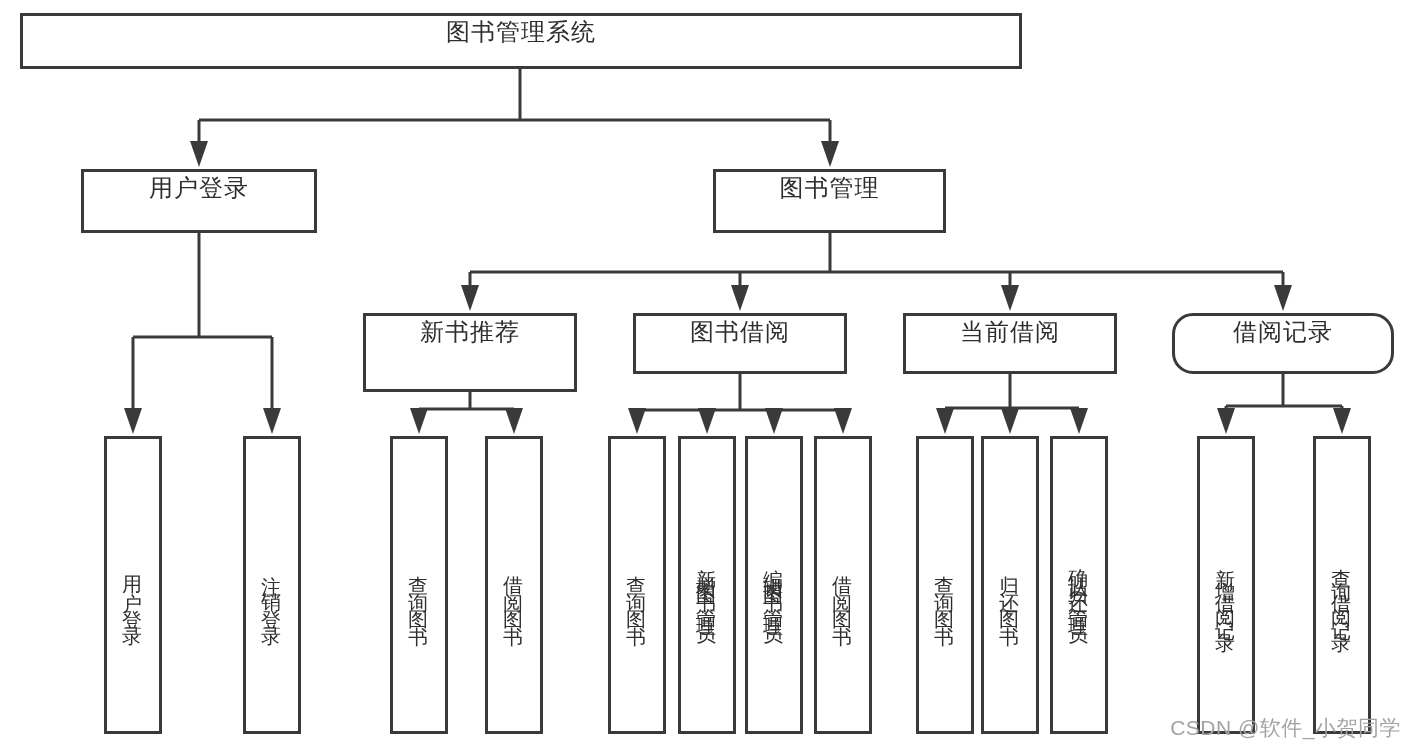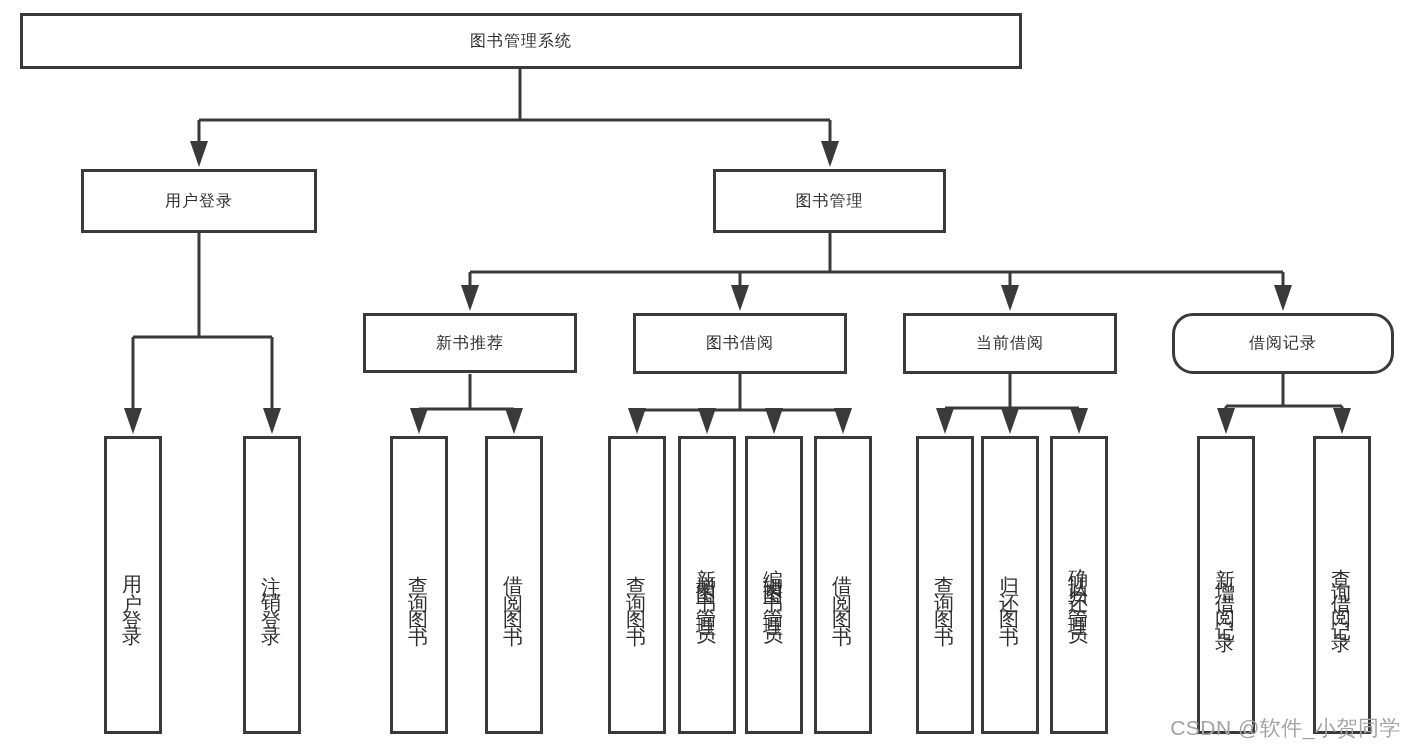--- a/index.html
+++ b/index.html
@@ -17,24 +17,23 @@
     left: 0; top: 0;
     width: 1405px; height: 747px;
     z-index: 1;
   }
   .box {
     position: absolute;
     background: #ffffff;
     border: 3px solid #3a3a3a;
     box-sizing: border-box;
     display: flex;
-    align-items: center;
     justify-content: center;
     z-index: 2;
-    font-size: 16px;
+    font-size: 24px;
     letter-spacing: 1px;
     color: #2e2e2e;
   }
   .leaf {
     position: absolute;
     background: #ffffff;
     border: 3px solid #3a3a3a;
     box-sizing: border-box;
     display: flex;
     align-items: center;
@@ -138,21 +137,21 @@
     <span>图书管理系统</span>
   </div>
 
   <div class="box" style="left:81px; top:169px; width:236px; height:64px;">
     <span>用户登录</span>
   </div>
   <div class="box" style="left:713px; top:169px; width:233px; height:64px;">
     <span>图书管理</span>
   </div>
 
-  <div class="box" style="left:363px; top:313px; width:214px; height:60px;">
+  <div class="box" style="left:363px; top:313px; width:214px; height:79px;">
     <span>新书推荐</span>
   </div>
   <div class="box" style="left:633px; top:313px; width:214px; height:61px;">
     <span>图书借阅</span>
   </div>
   <div class="box" style="left:903px; top:313px; width:214px; height:61px;">
     <span>当前借阅</span>
   </div>
   <div class="box" style="left:1172px; top:313px; width:222px; height:61px;border-radius:21px;">
     <span>借阅记录</span>

